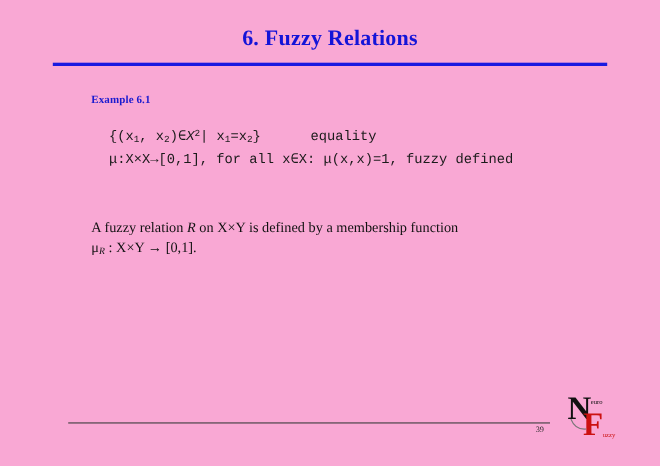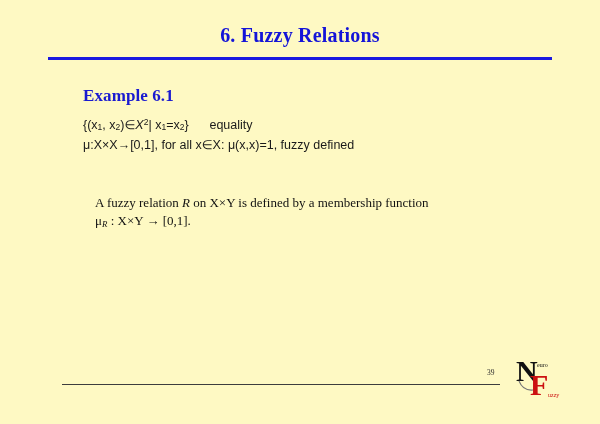--- a/index.html
+++ b/index.html
@@ -12,21 +12,21 @@
     height: 424px;
     position: relative;
     overflow: hidden;
     font-family: "Liberation Serif", "DejaVu Serif", serif;
     color: #000000;
   }
 
   .slide {
     position: absolute;
     inset: 0;
-    background: #fef9c3;
+    background: #f9a8d4;
   }
 
   
   .slide-title {
     position: absolute;
     top: 24px;
     left: 0;
     width: 600px;
     text-align: center;
     font-family: "Liberation Serif", "DejaVu Serif", serif;
@@ -49,46 +49,46 @@
   .body-area {
     position: absolute;
     top: 86px;
     left: 83px;
     width: 470px;
   }
 
   .section-heading {
     font-family: "Liberation Serif", "DejaVu Serif", serif;
     font-weight: bold;
-    font-size: 17px;
+    font-size: 10px;
     color: #1a1ad0;
     margin: 0 0 7px 0;
     letter-spacing: 0.1px;
   }
 
   .math-block {
-    font-family: Liberation Sans, sans-serif;
+    font-family: Liberation Mono, monospace;
     font-size: 12.5px;
     line-height: 18px;
     color: #1a1a1a;
-    margin: 0;
+    margin: 16px;
     white-space: nowrap;
   }
 
   .math-line {
     display: block;
     white-space: pre;
   }
 
   .para {
     font-family: "Liberation Serif", "DejaVu Serif", serif;
     font-size: 13px;
     line-height: 18px;
     color: #111111;
-    margin: 12px;
+    margin: 0;
   }
 
   .para-line { display: block; white-space: pre; }
 
   .gap-1 { height: 17px; }
   .gap-2 { height: 11px; }
 
   i.mvar { font-style: italic; }
   sub.sm { font-size: 0.68em; vertical-align: -0.22em; }
   sup.sm { font-size: 0.68em; vertical-align: 0.42em; }
@@ -99,21 +99,21 @@
     position: absolute;
     top: 384px;
     left: 62px;
     width: 438px;
     height: 1px;
     background: #3d3d3d;
   }
 
   .page-number {
     position: absolute;
-    top: 368px;
+    top: 386px;
     left: 487px;
     font-family: "Liberation Serif", "DejaVu Serif", serif;
     font-size: 7.5px;
     color: #2a2a2a;
   }
 
   
   .logo {
     position: absolute;
     top: 355px;

